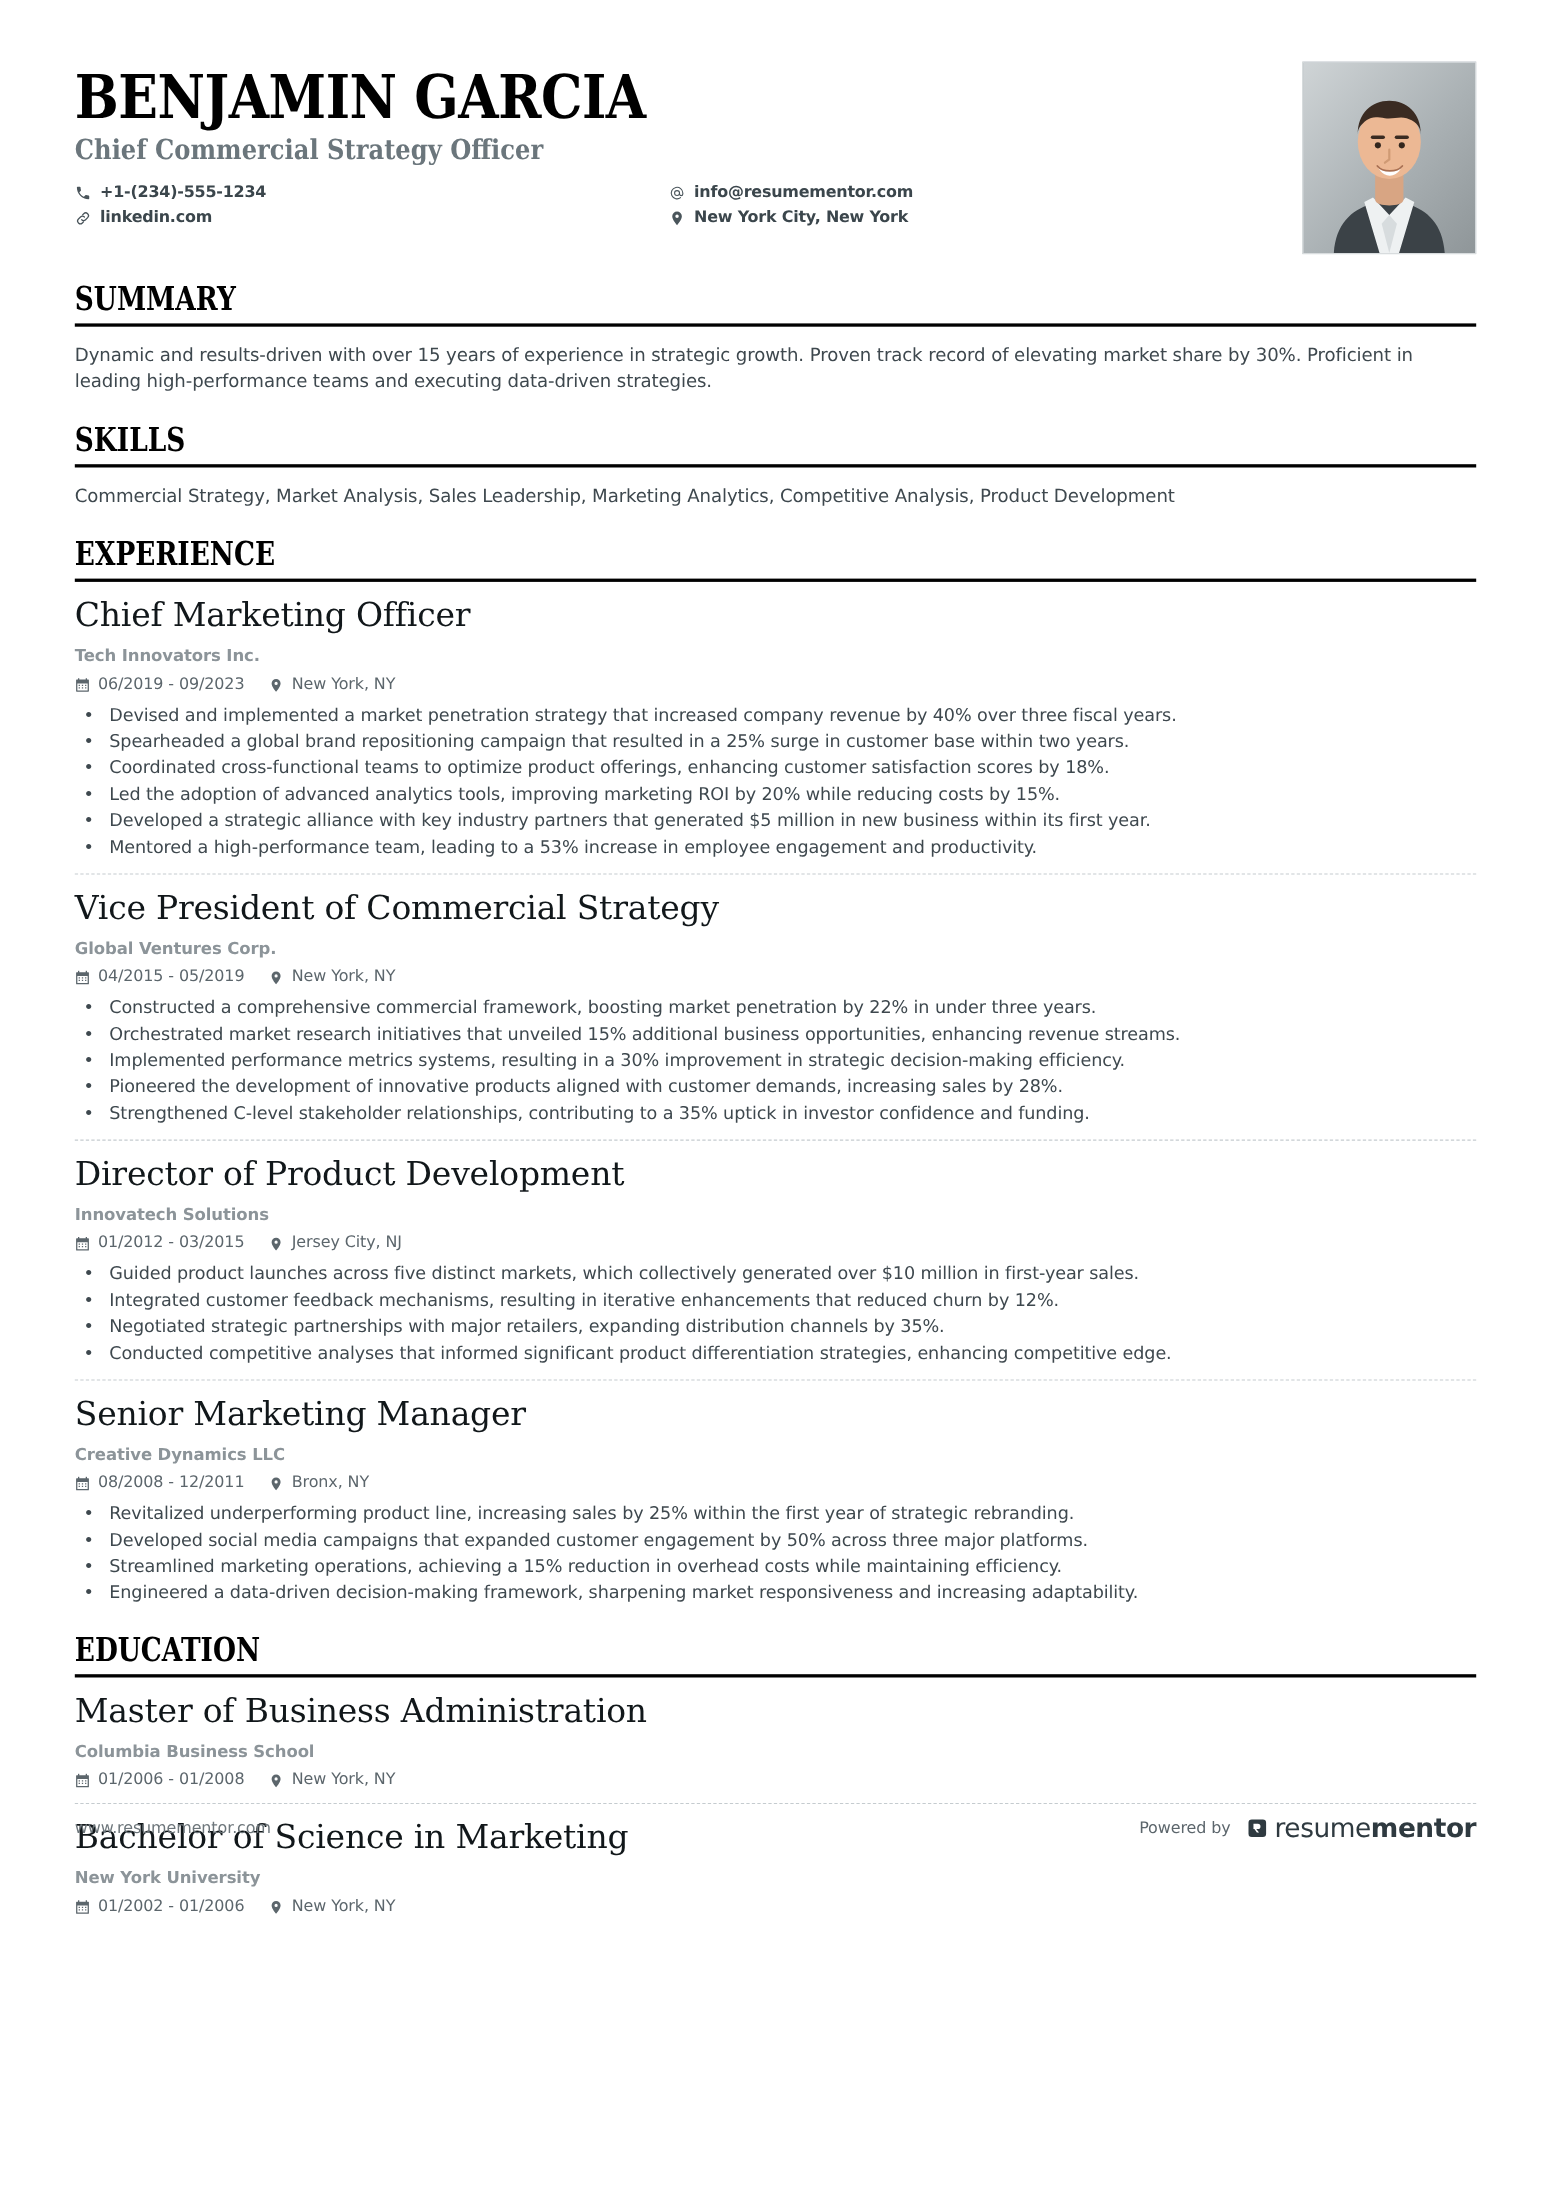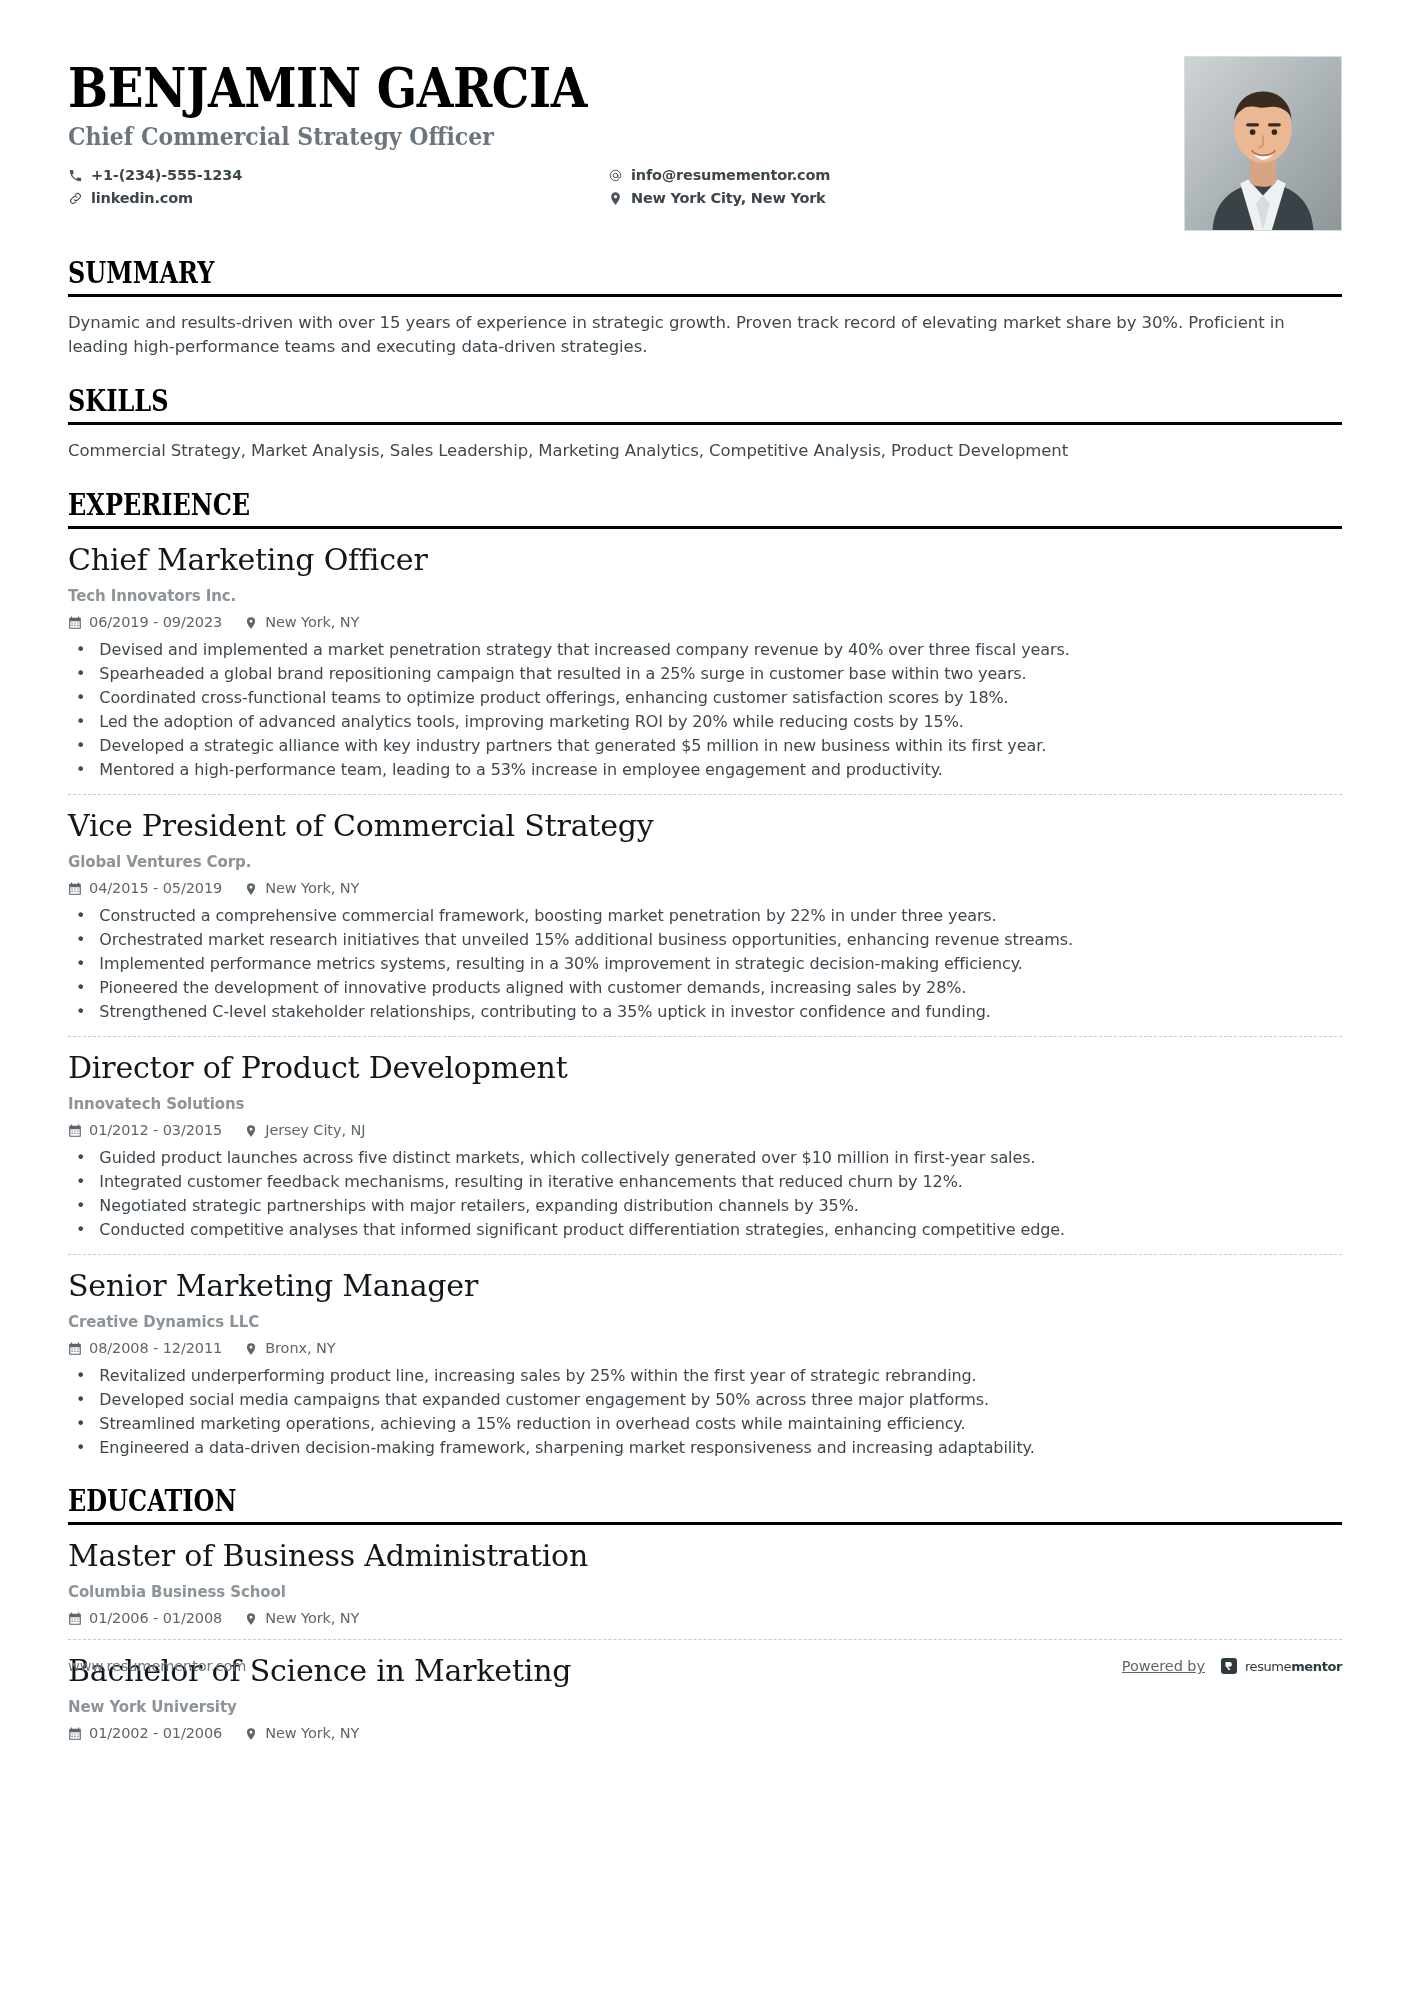--- a/index.html
+++ b/index.html
@@ -217,33 +217,32 @@
   .footer-right {
     display: flex;
     align-items: center;
     gap: 14px;
   }
 
   .powered-by {
     font-size: 14.5px;
     color: #5c666c;
     letter-spacing: -0.1px;
-    text-decoration: underline;
   }
 
   .brand {
     display: flex;
     align-items: center;
     gap: 6px;
   }
 
   .brand-mark { display: block; }
 
   .brand-text {
-    font-size: 13px;
+    font-size: 24px;
     color: #2f3a40;
     letter-spacing: -0.4px;
   }
   .brand-text .b-light { font-weight: 400; }
   .brand-text .b-bold { font-weight: 700; }
 </style>
 </head>
 <body>
 
 <div class="page">

